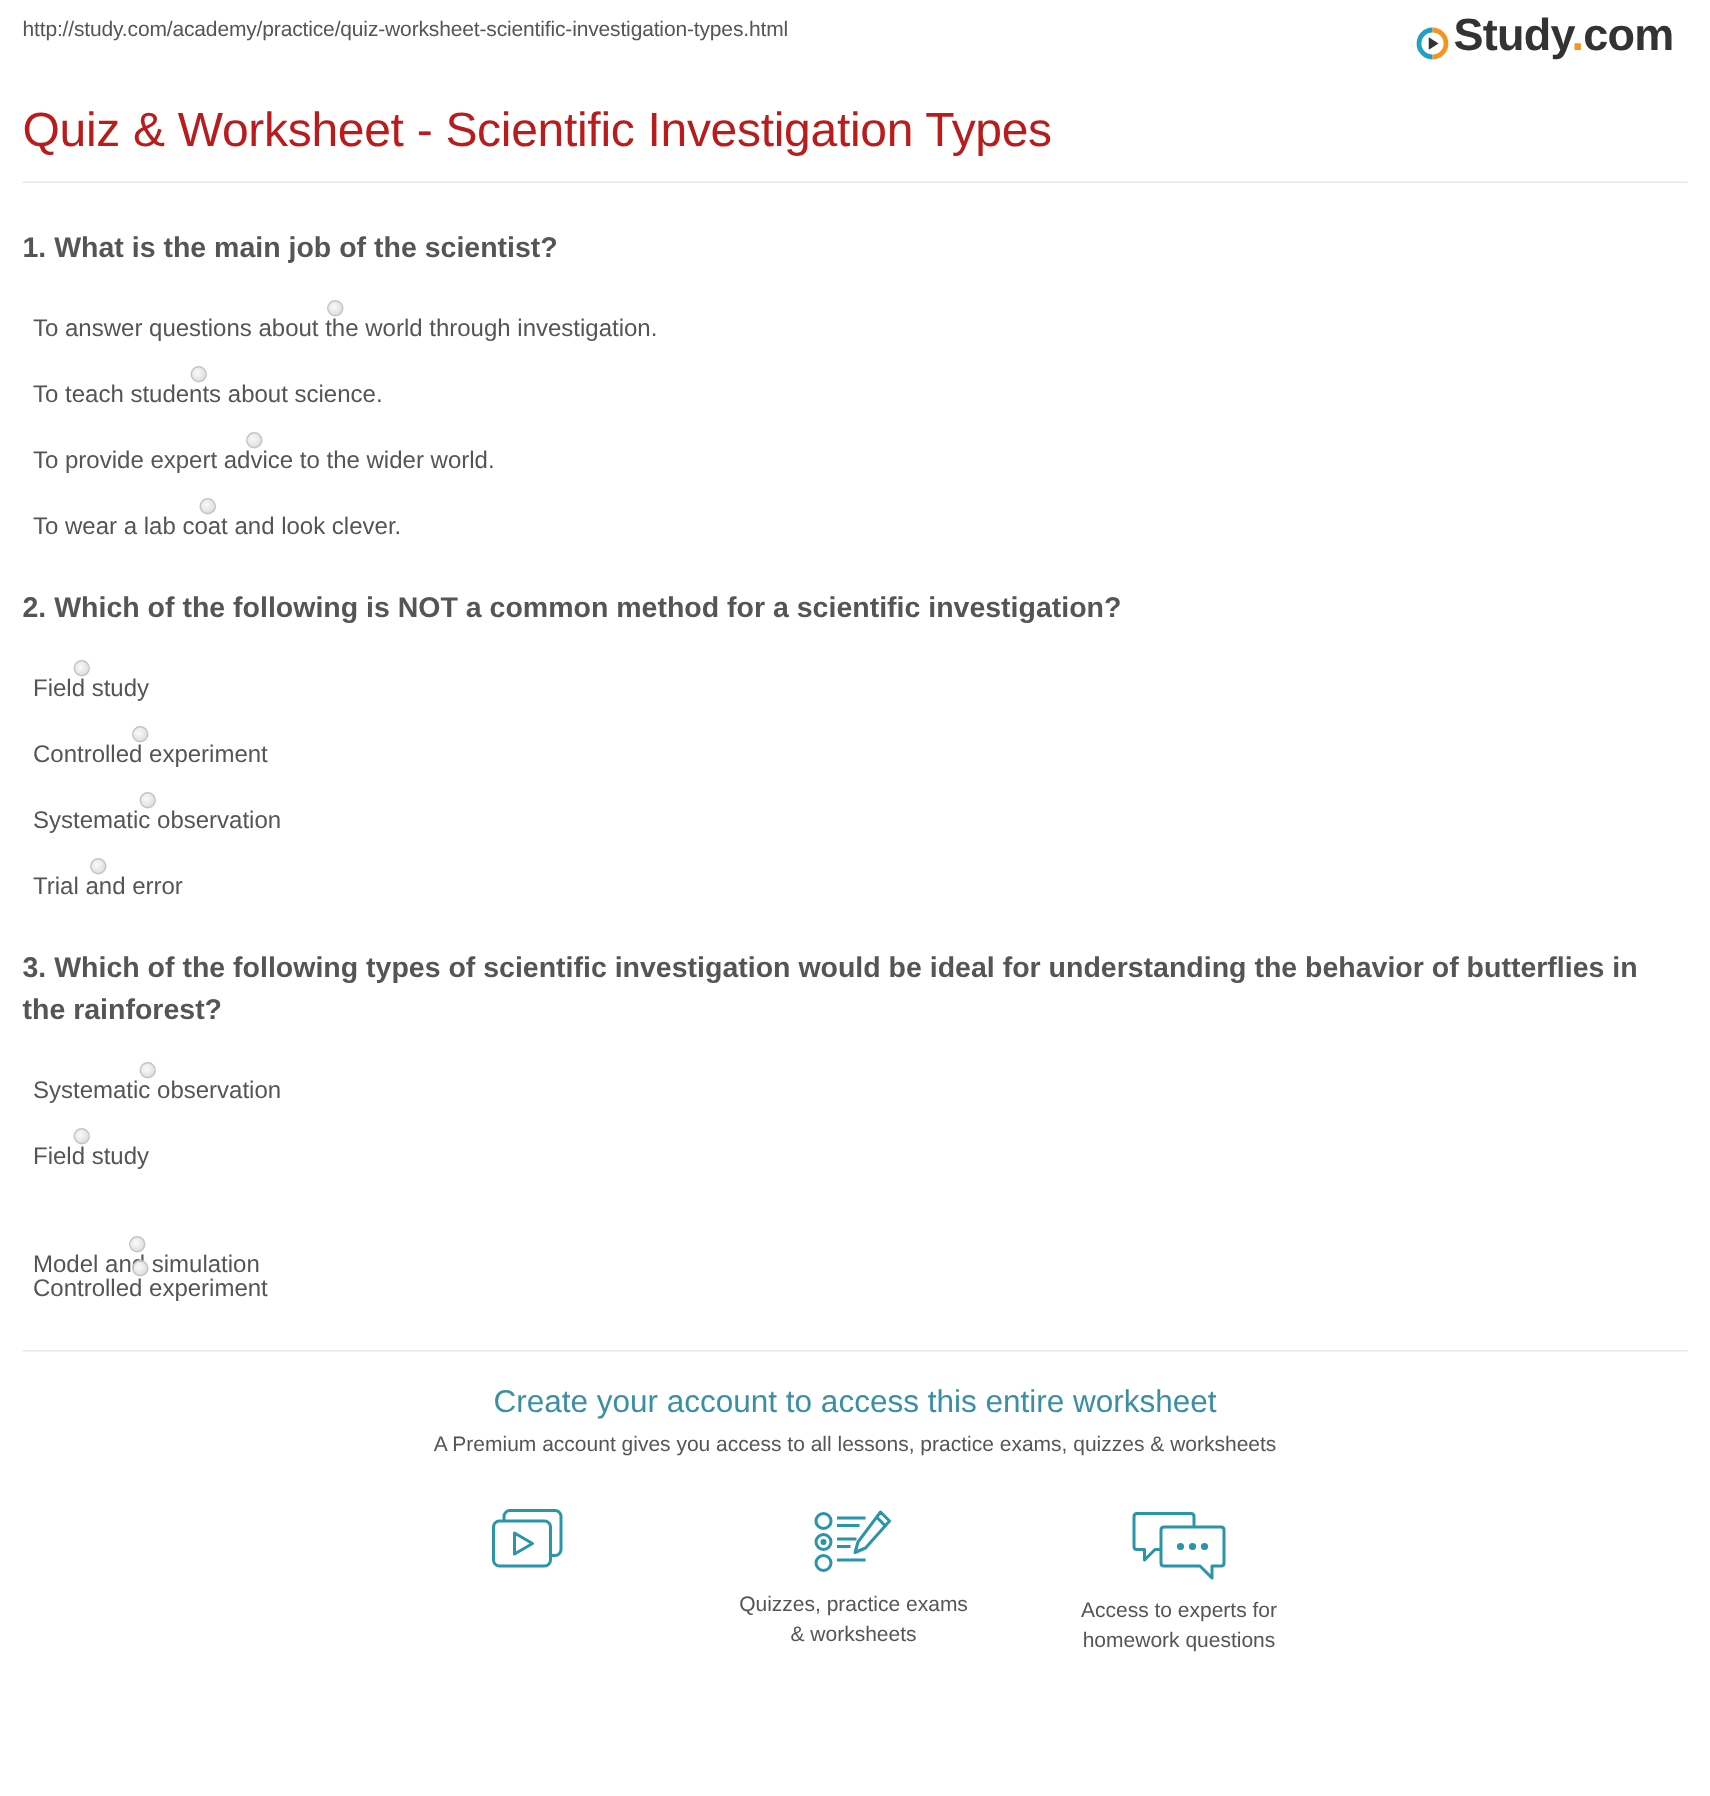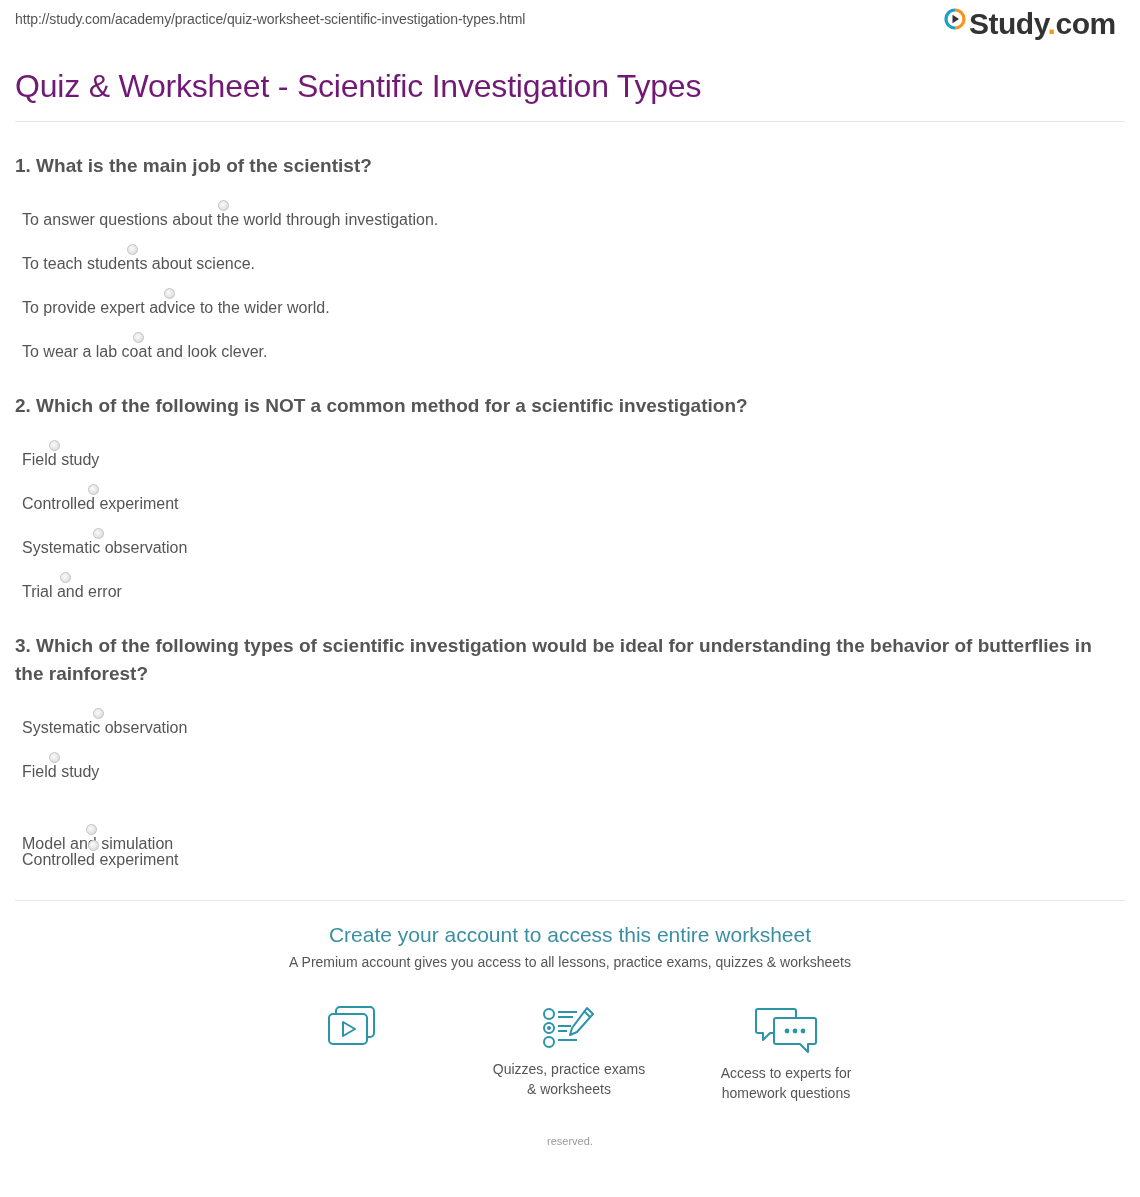--- a/index.html
+++ b/index.html
@@ -1,22 +1,22 @@
 <!DOCTYPE html>
 <html><head>
 <meta charset="utf-8">
 <style>
   html, body { margin:0; padding:0; background:#ffffff; }
   body { width:1140px; height:1197px; position:relative; font-family:"Liberation Sans", sans-serif; color:#555; overflow:hidden; }
   .url { position:absolute; left:15px; top:11px; font-size:14px; color:#555; letter-spacing:-0.1px; }
-  .logo { position:absolute; left:944px; top:8px; display:flex; align-items:flex-start; }
+  .logo { position:absolute; left:944px; top:8px; display:flex; align-items:flex-end; }
   .logo-mark { width:22px; height:22px; margin-right:3px; }
   .logo-text { font-size:30px; color:#333; font-weight:bold; letter-spacing:-0.5px; line-height:32px; }
   .logo-text .dot { color:#f7941d; }
-  .title { position:absolute; left:15px; top:68px; font-size:32px; color:#701a75; font-weight:normal; margin:0; letter-spacing:-0.2px; }
+  .title { position:absolute; left:15px; top:68px; font-size:32px; color:#b91c1c; font-weight:normal; margin:0; letter-spacing:-0.2px; }
   .rule { position:absolute; left:15px; right:15px; height:1px; background:#e7e7e7; }
   .question { position:absolute; left:15px; width:1080px; font-size:19px; font-weight:bold; color:#555; line-height:28px; margin:0; }
   .option { position:absolute; left:22px; display:flex; align-items:center; font-size:16px; color:#555;flex-direction:column; }
   .radio { width:11px; height:11px; border-radius:50%; background:radial-gradient(circle at 40% 40%, #fafafa 0%, #e4e4e4 60%, #cfcfcf 100%); border:1px solid #c4c4c4; margin-right:13px; box-sizing:border-box; }
   .promo-title { position:absolute; left:0; width:1140px; top:923px; text-align:center; font-size:21px; color:#3a8fa3; font-weight:normal; }
   .promo-sub { position:absolute; left:0; width:1140px; top:954px; text-align:center; font-size:14px; color:#555; }
   .feature { position:absolute; top:1005px; width:200px; text-align:center; }
   .feature svg { display:block; margin:0 auto; }
   .feature-label { font-size:14px; color:#555; line-height:20px; margin-top:8px; }
   .copyright { position:absolute; left:210px; width:720px; top:1133px; text-align:center; font-size:11px; color:#999; line-height:17px; }
@@ -134,14 +134,13 @@
     <circle cx="41" cy="26" r="2.4" fill="#2a94a8"></circle>
     <circle cx="49" cy="26" r="2.4" fill="#2a94a8"></circle>
   </svg>
   <div class="feature-label">
       <div>Access to experts for</div>
       <div>homework questions</div>
     </div>
 </div>
 
 <div class="copyright">
-  <div>reserved.</div>
 </div>
 
 </body></html>

